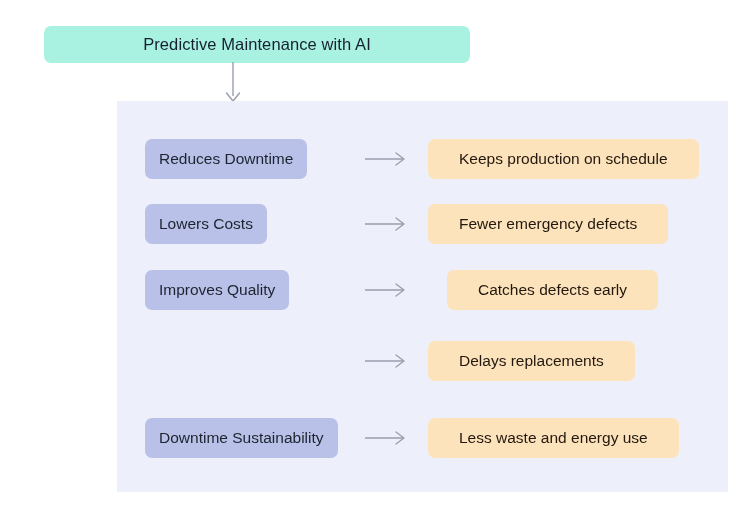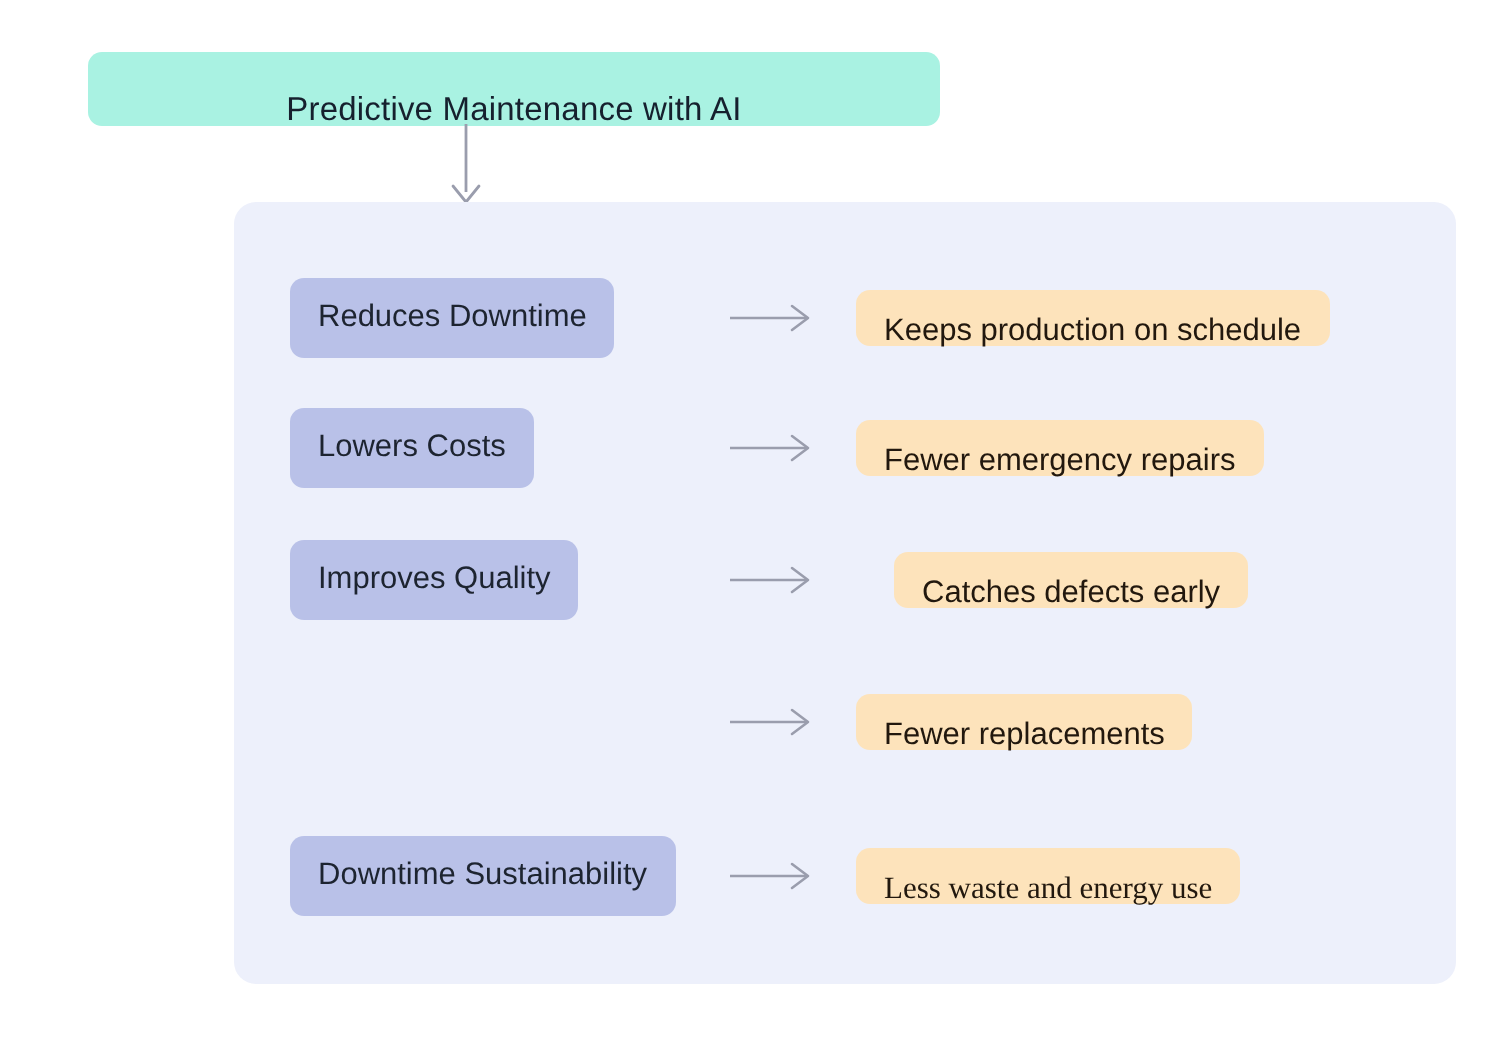--- a/index.html
+++ b/index.html
@@ -53,21 +53,21 @@
   }
 
   
   .panel {
     position: absolute;
     left: 117px;
     top: 101px;
     width: 611px;
     height: 391px;
     background: #edf0fb;
-    border-radius: 11px;
+    border-radius: 0;
     box-sizing: border-box;
   }
 
   .rows {
     position: absolute;
     left: 0;
     top: 0;
     width: 611px;
     height: 391px;
   }
@@ -100,26 +100,26 @@
   .cause .cause-text {
     font-size: 15.5px;
     color: #1d2430;
     line-height: 1;
     white-space: nowrap;
   }
 
   .effect {
     position: absolute;
     left: 311px;
-    height: 28px;
+    height: 40px;
     background: #fde3bb;
     border-radius: 7px;
     display: flex;
-    align-items: flex-end;
-    padding: 0 14px;
+    align-items: center;
+    padding: 0 31px;
     box-sizing: border-box;
   }
   .effect .effect-text {
     font-size: 15.5px;
     color: #22180e;
     line-height: 1;
     white-space: nowrap;
   }
 
   .link-arrow {
@@ -128,21 +128,21 @@
     width: 46px;
     height: 20px;
     top: 10px;
   }
 </style>
 </head>
 <body>
 
 <div id="canvas">
 
-  <div class="title-box" style="background: rgb(169, 242, 226); align-items: flex-end;">
+  <div class="title-box" style="background: rgb(169, 242, 226);">
     <span class="title-text" style="color: rgb(22, 32, 46);">Predictive Maintenance with AI</span>
   </div>
 
   <div class="down-arrow">
     <svg width="40" height="42" viewBox="0 0 40 42" xmlns="http://www.w3.org/2000/svg">
       <line x1="20" y1="0" x2="20" y2="34" stroke="#9a9dad" stroke-width="1.4"></line>
       <polyline points="13.5,31 20,39 26.5,31" fill="none" stroke="#9a9dad" stroke-width="1.4" stroke-linecap="round" stroke-linejoin="round"></polyline>
     </svg>
   </div>
 
@@ -168,21 +168,21 @@
         <div class="cause" style="background: rgb(185, 193, 232);">
           <span class="cause-text">Lowers Costs</span>
         </div>
         <div class="link-arrow">
           <svg width="46" height="20" viewBox="0 0 46 20" xmlns="http://www.w3.org/2000/svg">
             <line x1="0" y1="10" x2="38" y2="10" stroke="#9a9dad" stroke-width="1.3"></line>
             <polyline points="31,4 39,10 31,16" fill="none" stroke="#9a9dad" stroke-width="1.3" stroke-linecap="round" stroke-linejoin="round"></polyline>
           </svg>
         </div>
         <div class="effect" style="background: rgb(253, 227, 187);">
-          <span class="effect-text">Fewer emergency repairs</span>
+          <span class="effect-text">Fewer emergency defects</span>
         </div>
       </div>
 
       <div class="row r2">
         <div class="cause" style="background: rgb(185, 193, 232);">
           <span class="cause-text">Improves Quality</span>
         </div>
         <div class="link-arrow">
           <svg width="46" height="20" viewBox="0 0 46 20" xmlns="http://www.w3.org/2000/svg">
             <line x1="0" y1="10" x2="38" y2="10" stroke="#9a9dad" stroke-width="1.3"></line>
@@ -195,35 +195,35 @@
       </div>
 
       <div class="row r3">
         <div class="link-arrow">
           <svg width="46" height="20" viewBox="0 0 46 20" xmlns="http://www.w3.org/2000/svg">
             <line x1="0" y1="10" x2="38" y2="10" stroke="#9a9dad" stroke-width="1.3"></line>
             <polyline points="31,4 39,10 31,16" fill="none" stroke="#9a9dad" stroke-width="1.3" stroke-linecap="round" stroke-linejoin="round"></polyline>
           </svg>
         </div>
         <div class="effect" style="background: rgb(253, 227, 187);">
-          <span class="effect-text">Fewer replacements</span>
+          <span class="effect-text">Delays replacements</span>
         </div>
       </div>
 
       <div class="row r4">
         <div class="cause" style="background: rgb(185, 193, 232);">
           <span class="cause-text">Downtime Sustainability</span>
         </div>
         <div class="link-arrow">
           <svg width="46" height="20" viewBox="0 0 46 20" xmlns="http://www.w3.org/2000/svg">
             <line x1="0" y1="10" x2="38" y2="10" stroke="#9a9dad" stroke-width="1.3"></line>
             <polyline points="31,4 39,10 31,16" fill="none" stroke="#9a9dad" stroke-width="1.3" stroke-linecap="round" stroke-linejoin="round"></polyline>
           </svg>
         </div>
-        <div class="effect" style="background: rgb(253, 227, 187); font-family: Liberation Serif, serif;">
+        <div class="effect" style="background: rgb(253, 227, 187);">
           <span class="effect-text">Less waste and energy use</span>
         </div>
       </div>
 
     </div>
   </div>
 
 </div>
 
 </body></html>

